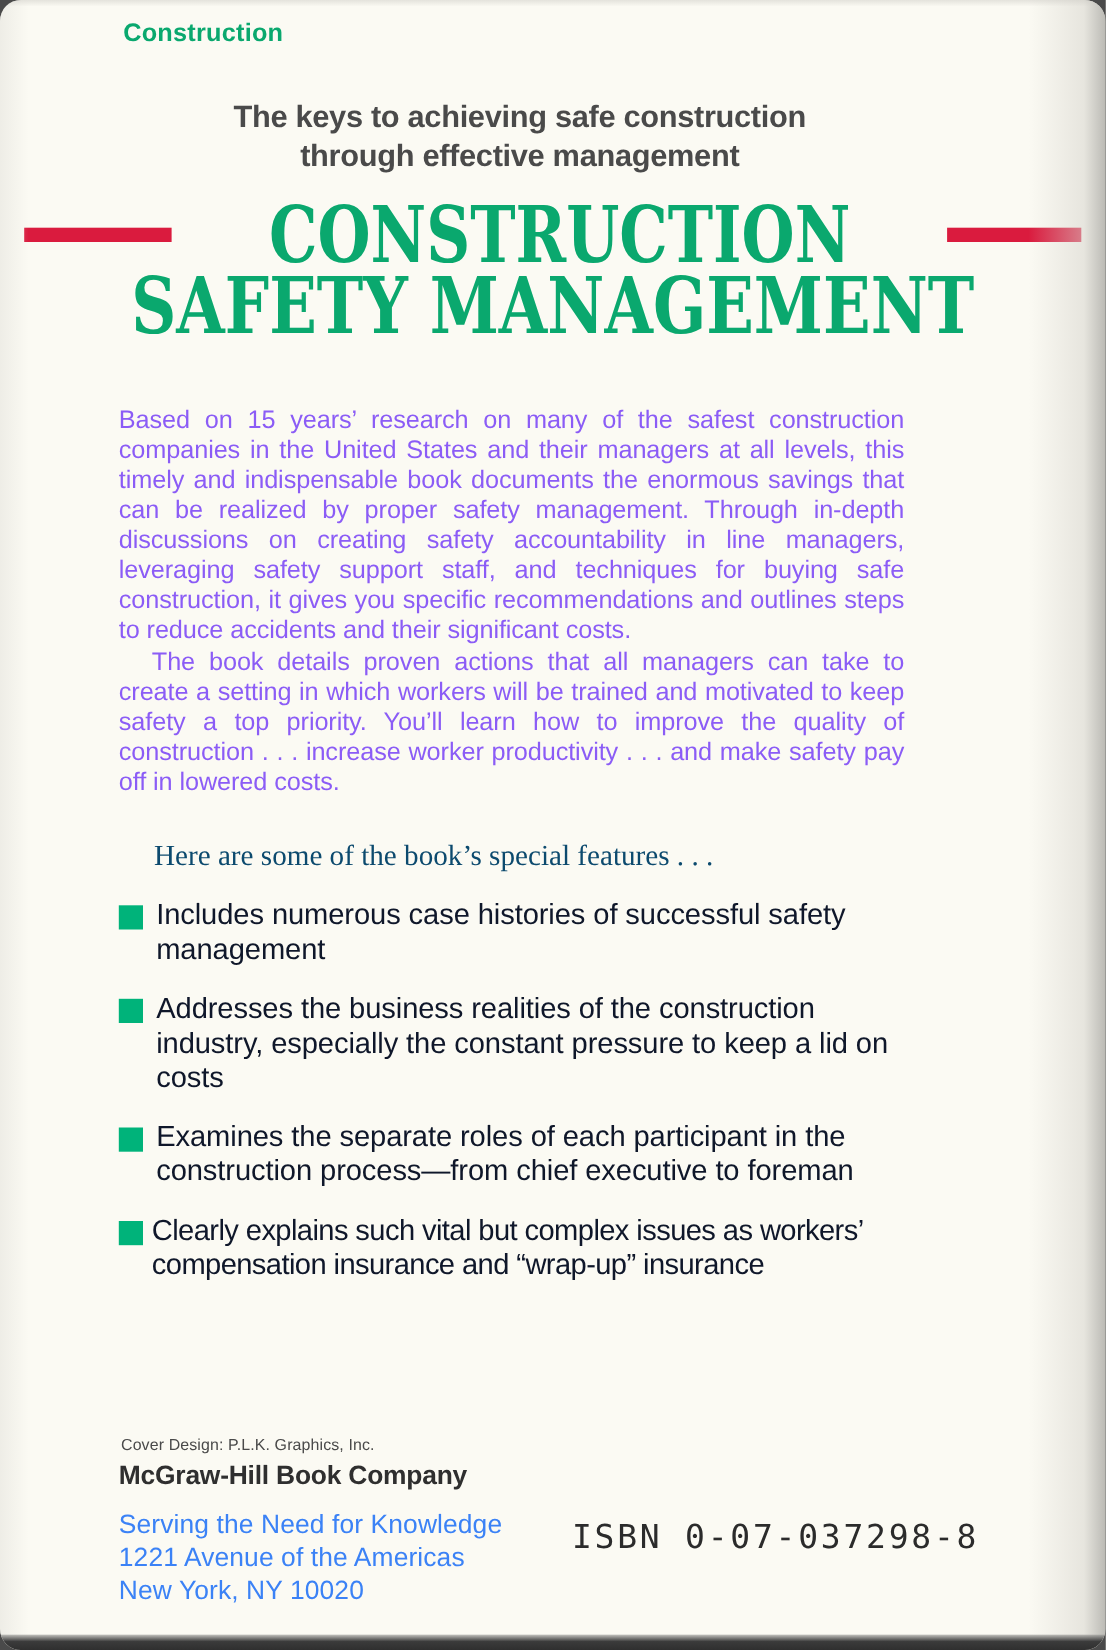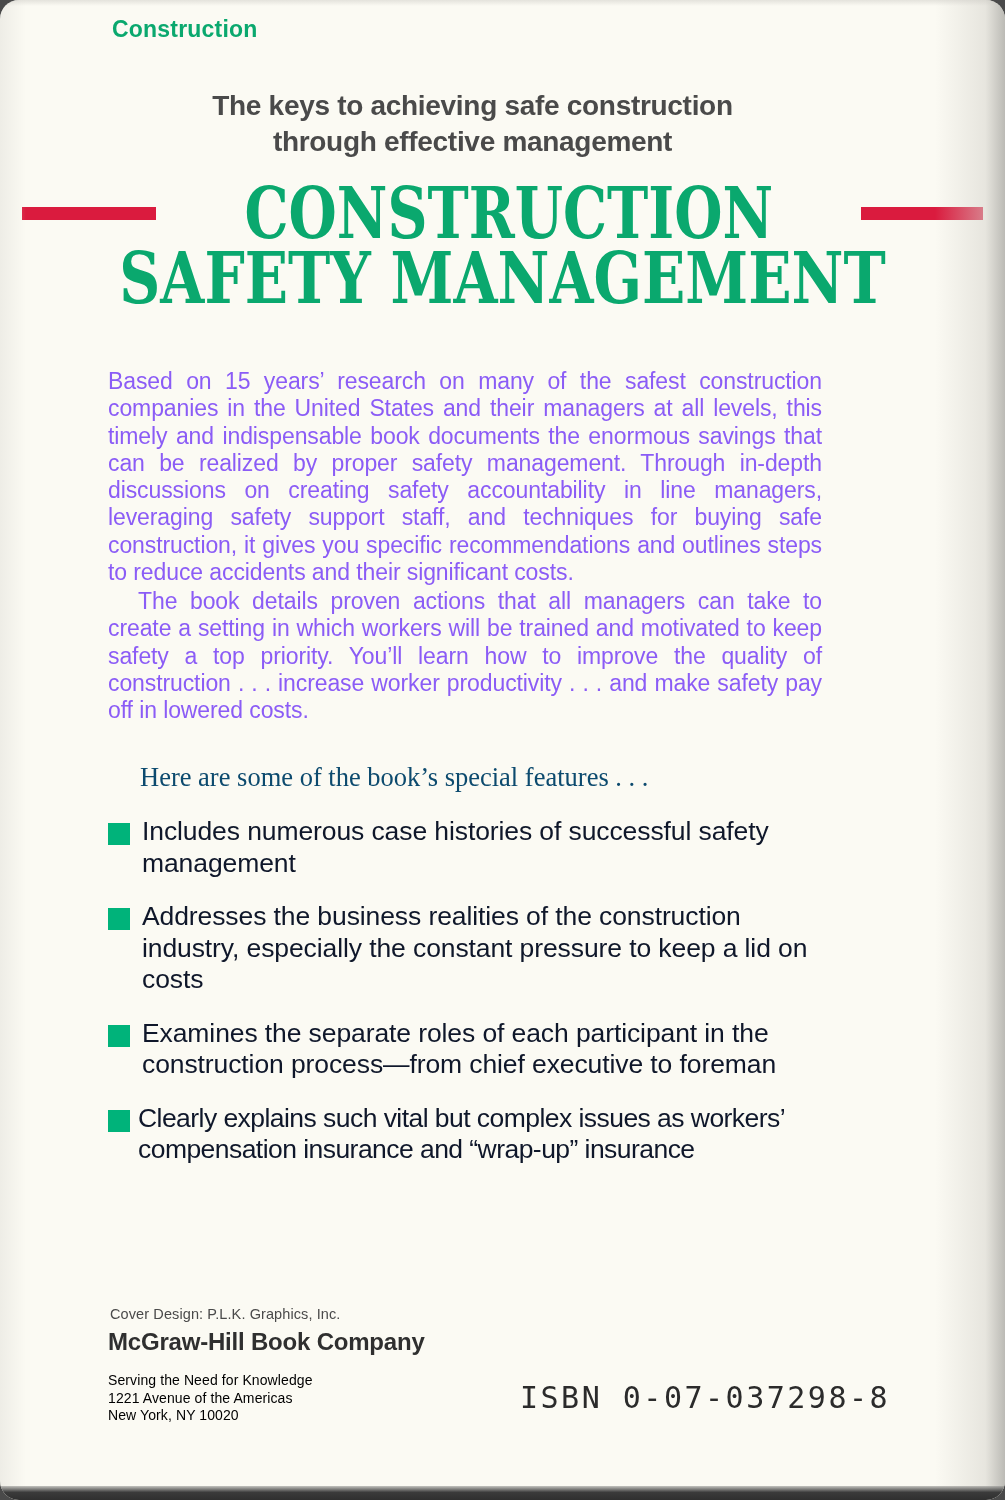--- a/index.html
+++ b/index.html
@@ -189,22 +189,22 @@
     z-index: 10;
   }
   .pub-name {
     font-size: 24px;
     font-weight: bold;
     color: #2f2f2f;
     letter-spacing: -0.2px;
     margin-bottom: 16px;
   }
   .pub-line {
-    font-size: 14px;
-    color: #000000;
+    font-size: 24px;
+    color: #3b82f6;
     line-height: 1.26;
     letter-spacing: 0.1px;
   }
 
   .isbn {
     position: absolute;
     left: 520px;
     top: 1380px;
     font-family: "DejaVu Sans Mono", "Liberation Mono", monospace;
     font-size: 30px;

